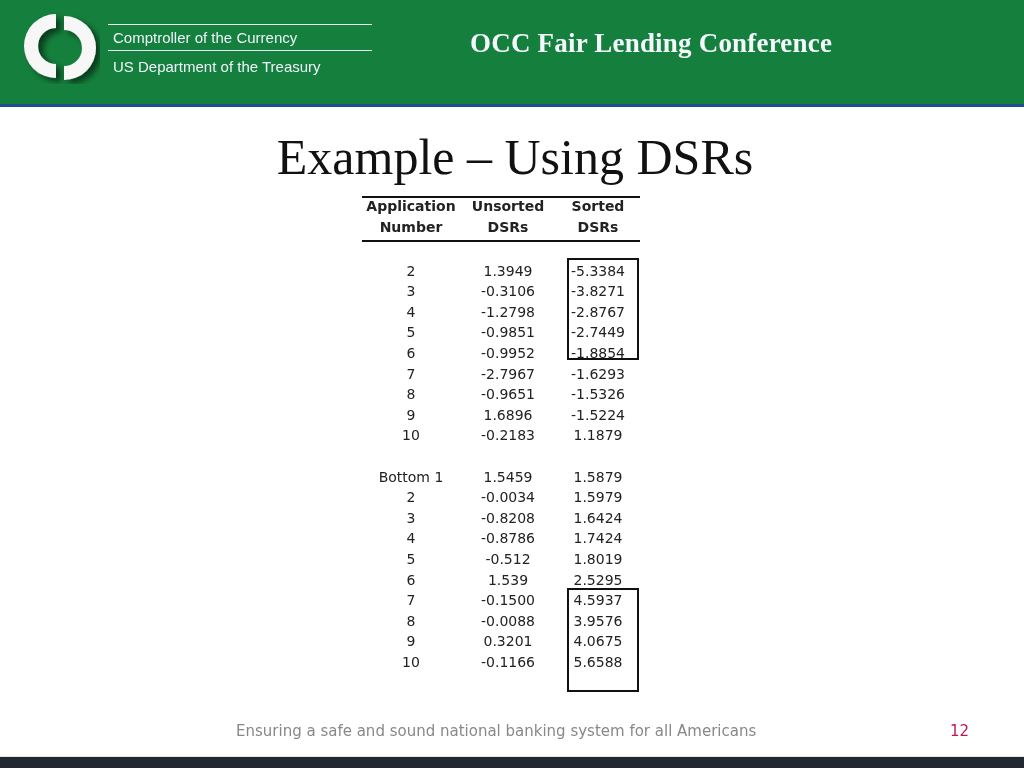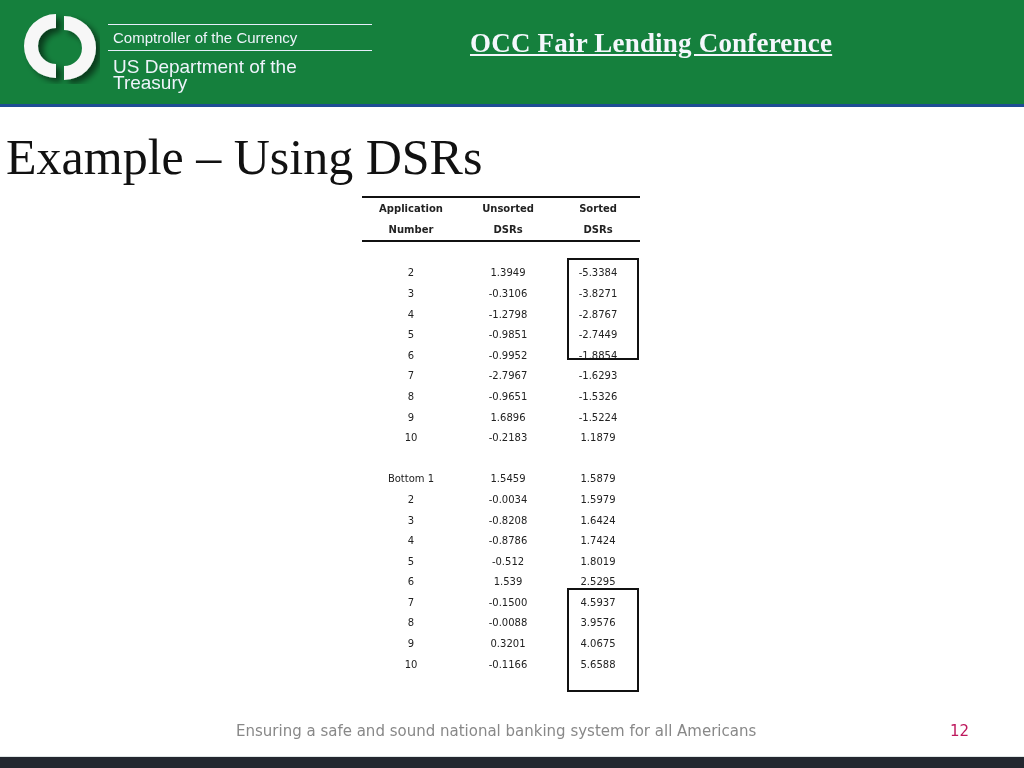--- a/index.html
+++ b/index.html
@@ -18,49 +18,49 @@
       position: absolute; left: 108px; top: 24px; width: 264px;
     }
     .agency .rule {
       height: 1px; background: #e6eefb; width: 264px;
     }
     .agency .line1, .agency .line2 {
       color: #eef3fb; font-size: 15px; line-height: 16px; padding-left: 5px;
     }
     .agency .top-rule { margin-bottom: 5px; }
     .agency .mid-rule { margin-top: 4px; margin-bottom: 8px; }
-    .agency .line3 { color: #eef3fb; font-size: 19px; line-height: 16px; padding-left: 5px; }
+    .agency .line3 { color: #eef3fb; font-size: 15px; line-height: 16px; padding-left: 5px; }
 
     .conf-title {
       position: absolute; left: 470px; top: 28px;
       font-family: "Liberation Serif", serif; font-weight: bold;
-      color: #f4f7fc; font-size: 27px; letter-spacing: 0.2px; text-decoration: underline;
+      color: #f4f7fc; font-size: 27px; letter-spacing: 0.2px;
     }
     .conf-sub {
       position: absolute; left: 448px; top: 64px;
       font-family: "Liberation Serif", serif; font-style: italic;
       color: #eef3fb; font-size: 22px;
     }
 
     .slide-title {
       position: absolute; left: 0; width: 1024px; top: 128px;
-      text-align: left;
+      text-align: center;
       font-family: "Liberation Serif", serif;
       font-size: 50px; color: #111; letter-spacing: 0px;
       padding-left: 6px;
     }
 
     .table-wrap {
       position: absolute; left: 362px; top: 196px; width: 278px;
     }
     .tbl-top-rule { height: 2px; background: #111; width: 278px; }
     .tbl-head-rule { height: 2px; background: #111; width: 278px; }
     .row {
-      display: flex; height: 20.6px; align-items: center;
-      font-family: "DejaVu Sans", sans-serif; font-size: 10px; color: #222;
+      display: flex; height: 20.6px; 
+      font-family: "DejaVu Sans", sans-serif; font-size: 14px; color: #222;
     }
     .row.head { font-weight: bold; height: 21px; }
     .c1 { width: 98px; text-align: center; }
     .c2 { width: 96px; text-align: center; }
     .c3 { width: 84px; text-align: center; }
     .spacer { height: 20.6px; }
 
     .box {
       position: absolute; border: 2px solid #111;
     }

